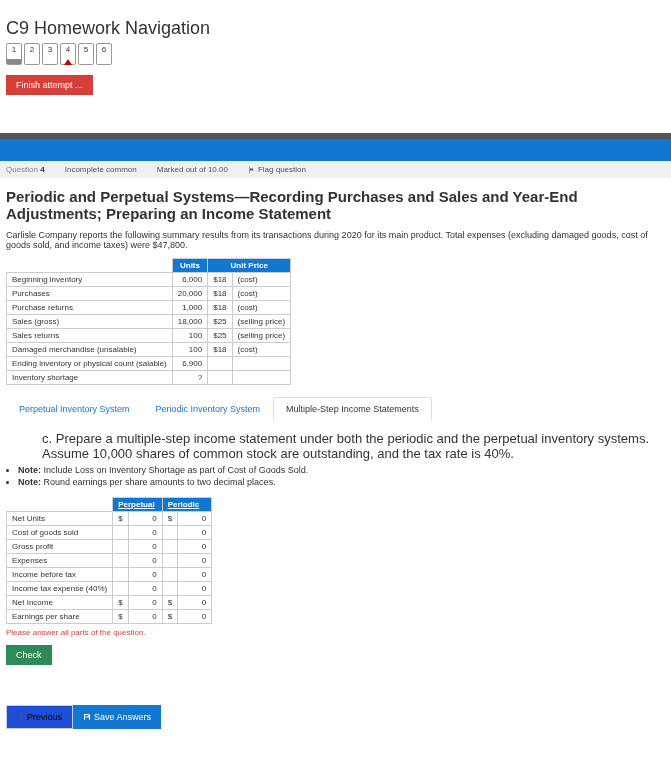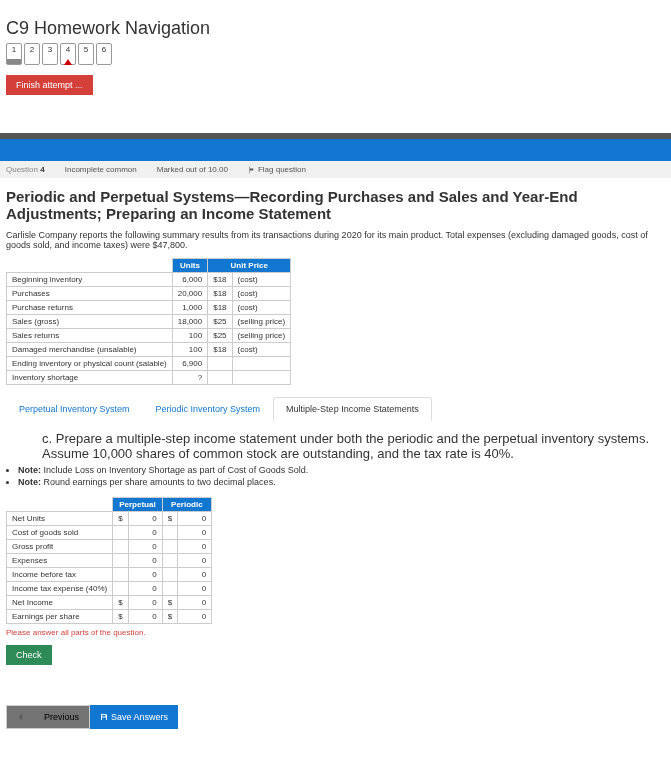--- a/index.html
+++ b/index.html
@@ -24,28 +24,28 @@
   table.data th { background: #1177d1; color: #fff; font-weight: bold; text-align: center; }
   table.data td.r { text-align: right; }
   .tabs { display: flex; font-size: 9px; margin: 8px 0 10px 0; }
   .tabs .tab { padding: 6px 12px; color: #1177d1; cursor: pointer; border: 1px solid transparent; }
   .tabs .tab.active { border: 1px solid #ddd; border-bottom-color: #fff; color: #333; border-radius: 3px 3px 0 0; }
   .instr { font-size: 13px; margin-bottom: 4px; margin-left: 36px; }
   .note-list { font-size: 9px; margin: 4px 0 10px 0; padding-left: 12px; }
   .note-list li { margin-bottom: 2px; }
   table.answer { border-collapse: collapse; font-size: 8px; margin-bottom: 4px; }
   table.answer th, table.answer td { border: 1px solid #ccc; padding: 2px 5px; }
-  table.answer th { background: #1177d1; color: #fff; text-align: center; }
+  table.answer th { background: #1177d1; color: #fff; text-align: left; text-decoration: underline; }
   table.answer td.val { text-align: right; min-width: 34px; }
   table.answer td.lbl { text-align: left; }
   table.answer td.dollar { width: 10px; text-align: right; }
   .err { color: #d43f3a; font-size: 8px; margin: 4px 0 8px 0; }
   .check-btn { background: #2e8b57; color: #fff; border: none; padding: 5px 10px; font-size: 9px; cursor: pointer; }
   .bottom-nav { margin-top: 40px; display: flex; }
-  .prev-btn { background: #737373; border: 1px solid #ccc; padding: 6px 10px; font-size: 9px; cursor: pointer; display: inline-flex; align-items: center; gap: 19px; }
+  .prev-btn { background: #1d4ed8; border: 1px solid #ccc; padding: 6px 10px; font-size: 9px; cursor: pointer; display: inline-flex; align-items: center; gap: 2px; }
   .save-btn { background: #1177d1; color: #fff; border: none; padding: 6px 10px; font-size: 9px; cursor: pointer; display: inline-flex; align-items: center; gap: 3px; }
   svg.ico { width: 8px; height: 8px; }
 </style>
 </head>
 <body>
 
 <div class="header">
   <h1>C9 Homework Navigation</h1>
   <div class="nav-boxes">
     <div class="nav-box">

